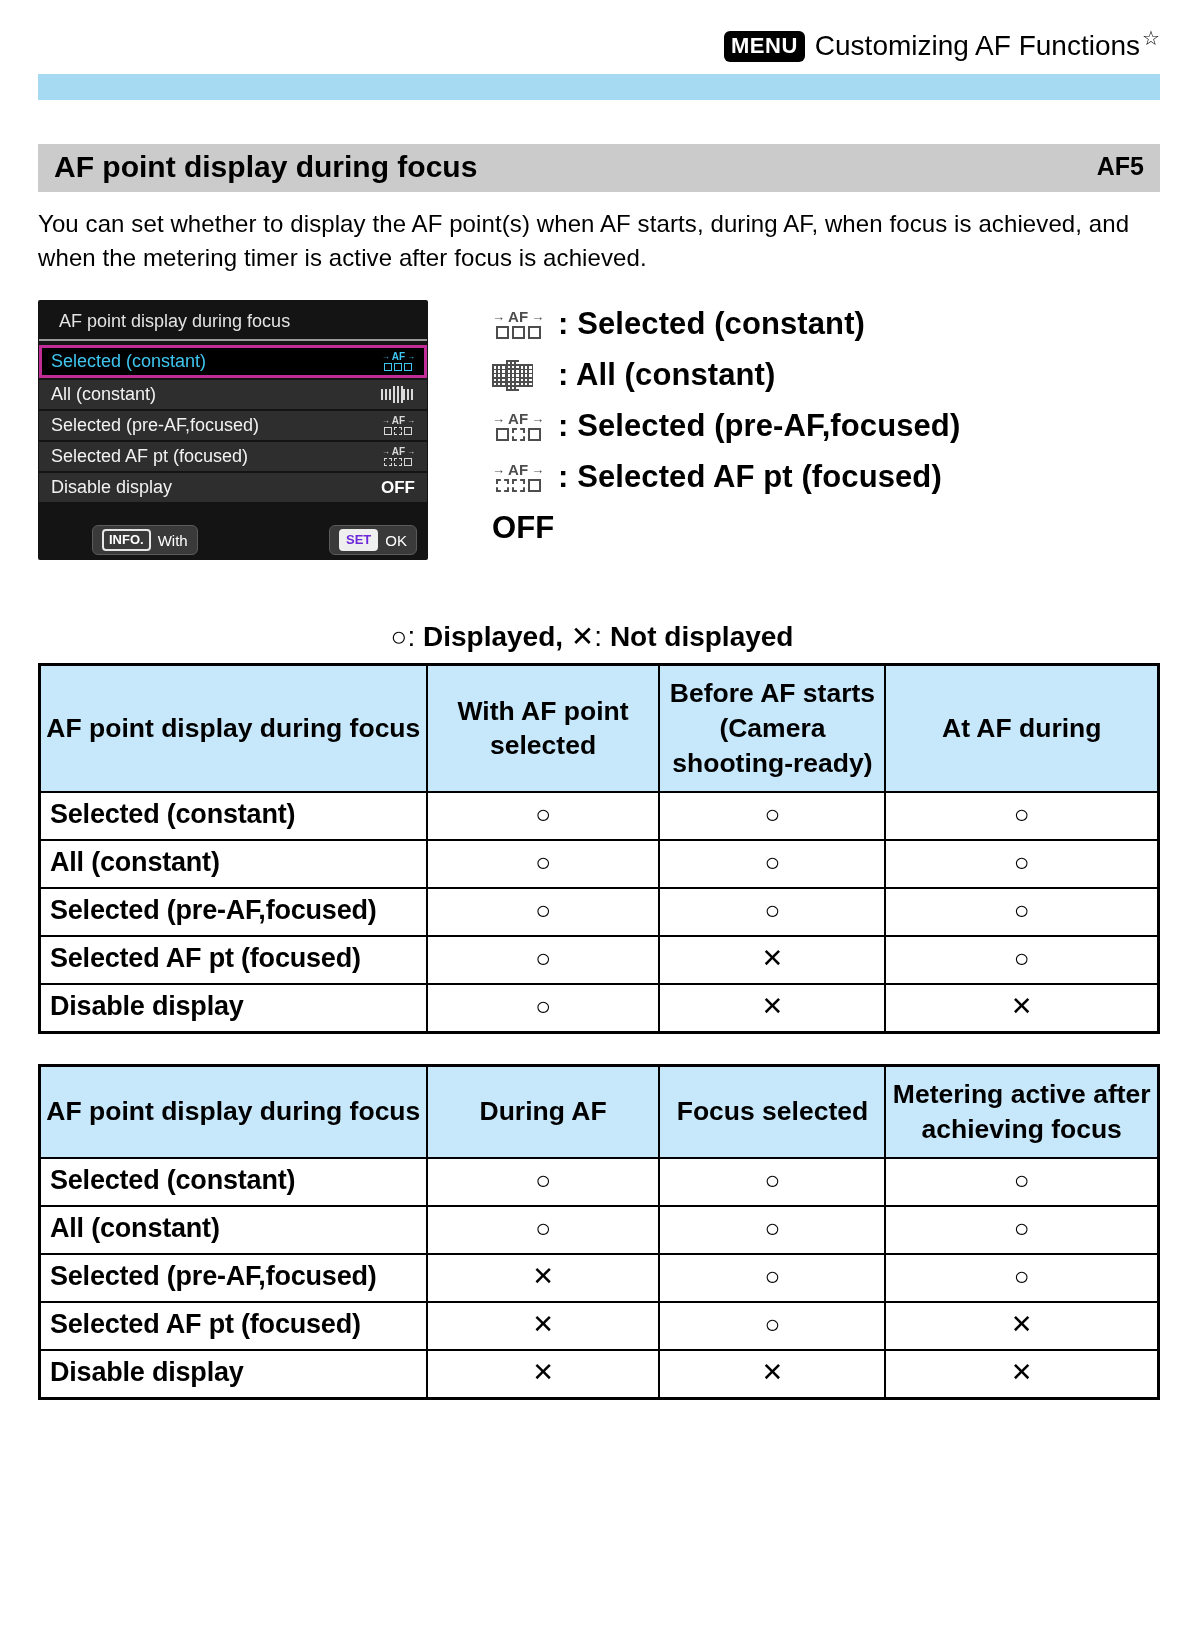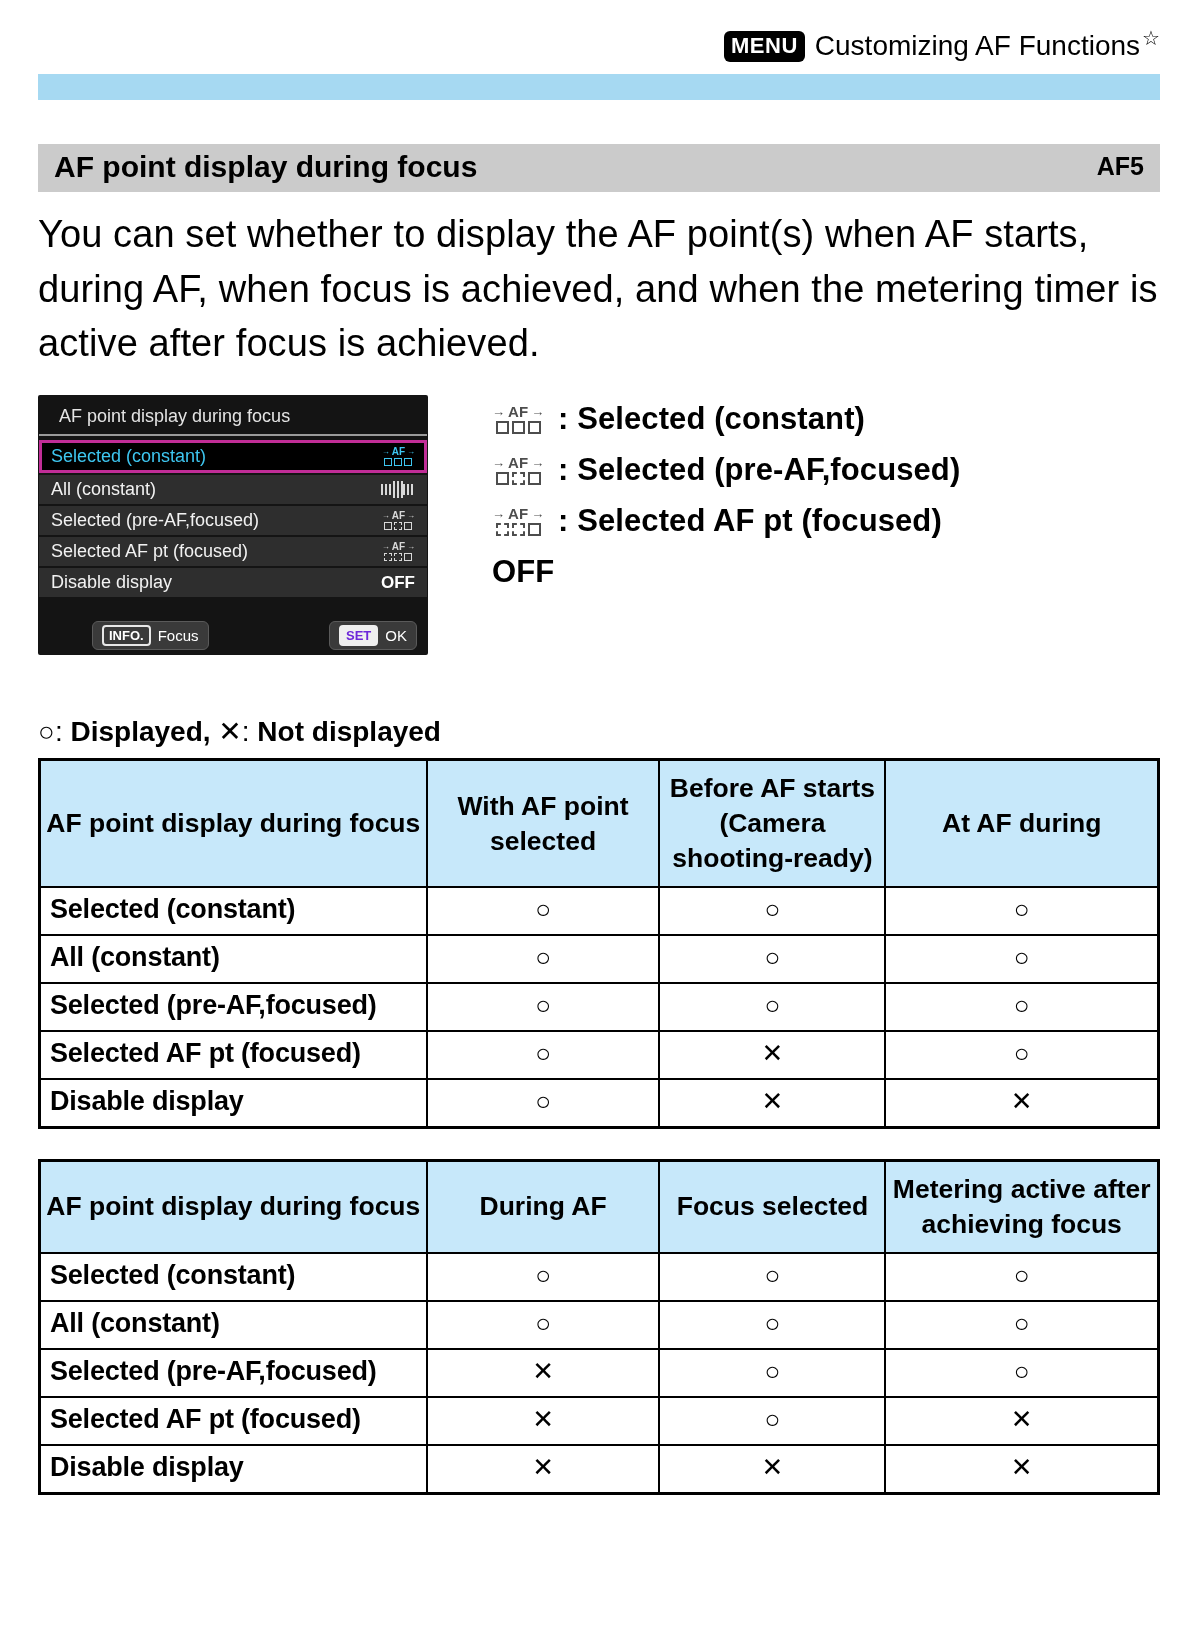--- a/index.html
+++ b/index.html
@@ -10,21 +10,21 @@
   .menu-badge{display:inline-block;background:#000;color:#fff;font-weight:bold;font-size:22px;line-height:1;padding:4px 7px 5px;border-radius:6px;letter-spacing:.5px;vertical-align:2px;margin-right:10px;}
   .hdr-star{font-size:20px;vertical-align:super;margin-left:2px;}
   .blue-bar{height:26px;background:#a6d9f2;margin-top:11px;}
 
   
   .section-bar{margin-top:44px;background:#cbcbcb;display:flex;justify-content:space-between;align-items:center;padding:6px 16px 8px;}
   .section-title{font-size:30px;font-weight:bold;}
   .section-tag{font-size:25px;font-weight:bold;}
 
   
-  .intro{font-size:38px;line-height:1.44;margin:15px 0 0;letter-spacing:.1px;}
+  .intro{font-size:24px;line-height:1.44;margin:15px 0 0;letter-spacing:.1px;}
 
   
   .media-row{display:flex;margin-top:24px;}
 
   .cam{width:390px;height:260px;flex:none;background:#141414;position:relative;color:#e8e8e8;border-radius:2px;}
   .cam-title{font-size:18px;color:#e4e4e4;padding:11px 0 7px 21px;}
   .cam-title-rule{height:2px;background:#9a9a9a;margin:0 1px 4px;}
   .cam-row{height:29px;background:#2e2e2e;margin:0 1px 2px;display:flex;align-items:center;justify-content:space-between;padding:0 12px;font-size:18px;color:#f2f2f2;box-sizing:border-box;}
   .cam-row.selected{height:33px;background:#000;border:3px solid #c12d97;color:#3ec6f0;padding:0 9px;}
   .cam-val{font-weight:bold;font-size:17px;color:#fff;}
@@ -57,21 +57,21 @@
   .bar-strip.s{width:12px;height:11px;}
   .bar-strip.m{width:10px;height:17px;}
 
   
   .legend{flex:1;padding-left:64px;padding-top:2px;}
   .legend-row{display:flex;align-items:center;height:44px;margin-bottom:7px;font-size:31px;font-weight:bold;letter-spacing:.1px;}
   .legend-ic{width:66px;flex:none;display:flex;justify-content:flex-start;}
   .legend-off{font-weight:bold;}
 
   
-  .note{text-align:left;font-size:28px;margin:60px 14px 10px 0;}
+  .note{text-align:center;font-size:28px;margin:60px 14px 10px 0;}
   .note .sym{font-weight:normal;}
   .note .w{font-weight:bold;}
 
   
   table.dtable{width:100%;border-collapse:collapse;border:3px solid #000;table-layout:fixed;}
   .dtable th{background:#c7e8fa;border:2px solid #000;font-weight:bold;font-size:26.5px;line-height:1.32;padding:10px 4px;text-align:center;}
   .dtable td{border:2px solid #000;font-size:27px;padding:6px 0 9px;}
   .dtable td.lbl{font-weight:bold;text-align:left;padding-left:9px;letter-spacing:-0.2px;}
   .dtable td.sym{text-align:center;font-weight:normal;font-size:26px;}
   .t2{margin-top:30px;}
@@ -157,21 +157,21 @@
       </div>
 
       <div class="cam-row">
         <span>Disable display</span>
         <span class="cam-val">OFF</span>
       </div>
 
       <div class="cam-footer">
         <span class="cam-btn">
           <span class="cam-badge">INFO.</span>
-          <span>Focus</span>
+          <span>With</span>
         </span>
         <span class="cam-btn">
           <span class="cam-badge set">SET</span>
           <span>OK</span>
         </span>
       </div>
     </div>
 
     <div class="legend">
       <div class="legend-row">
@@ -183,20 +183,30 @@
                 <span class="arr">→</span>
               </span>
           <span class="af-sqs">
                 <span class="sq"></span>
                 <span class="sq"></span>
                 <span class="sq"></span>
               </span>
         </span>
           </span>
         <span>: Selected (constant)</span>
+      </div>
+      <div class="legend-row">
+        <span class="legend-ic">
+            <span class="all-icon">
+          <span class="all-strip s"></span>
+              <span class="all-strip m"></span>
+              <span class="all-strip s"></span>
+        </span>
+          </span>
+        <span>: All (constant)</span>
       </div>
       <div class="legend-row">
         <span class="legend-ic">
             <span class="af-icon">
           <span class="af-top">
                 <span class="arr">→</span>
                 <span>AF</span>
                 <span class="arr">→</span>
               </span>
           <span class="af-sqs">

